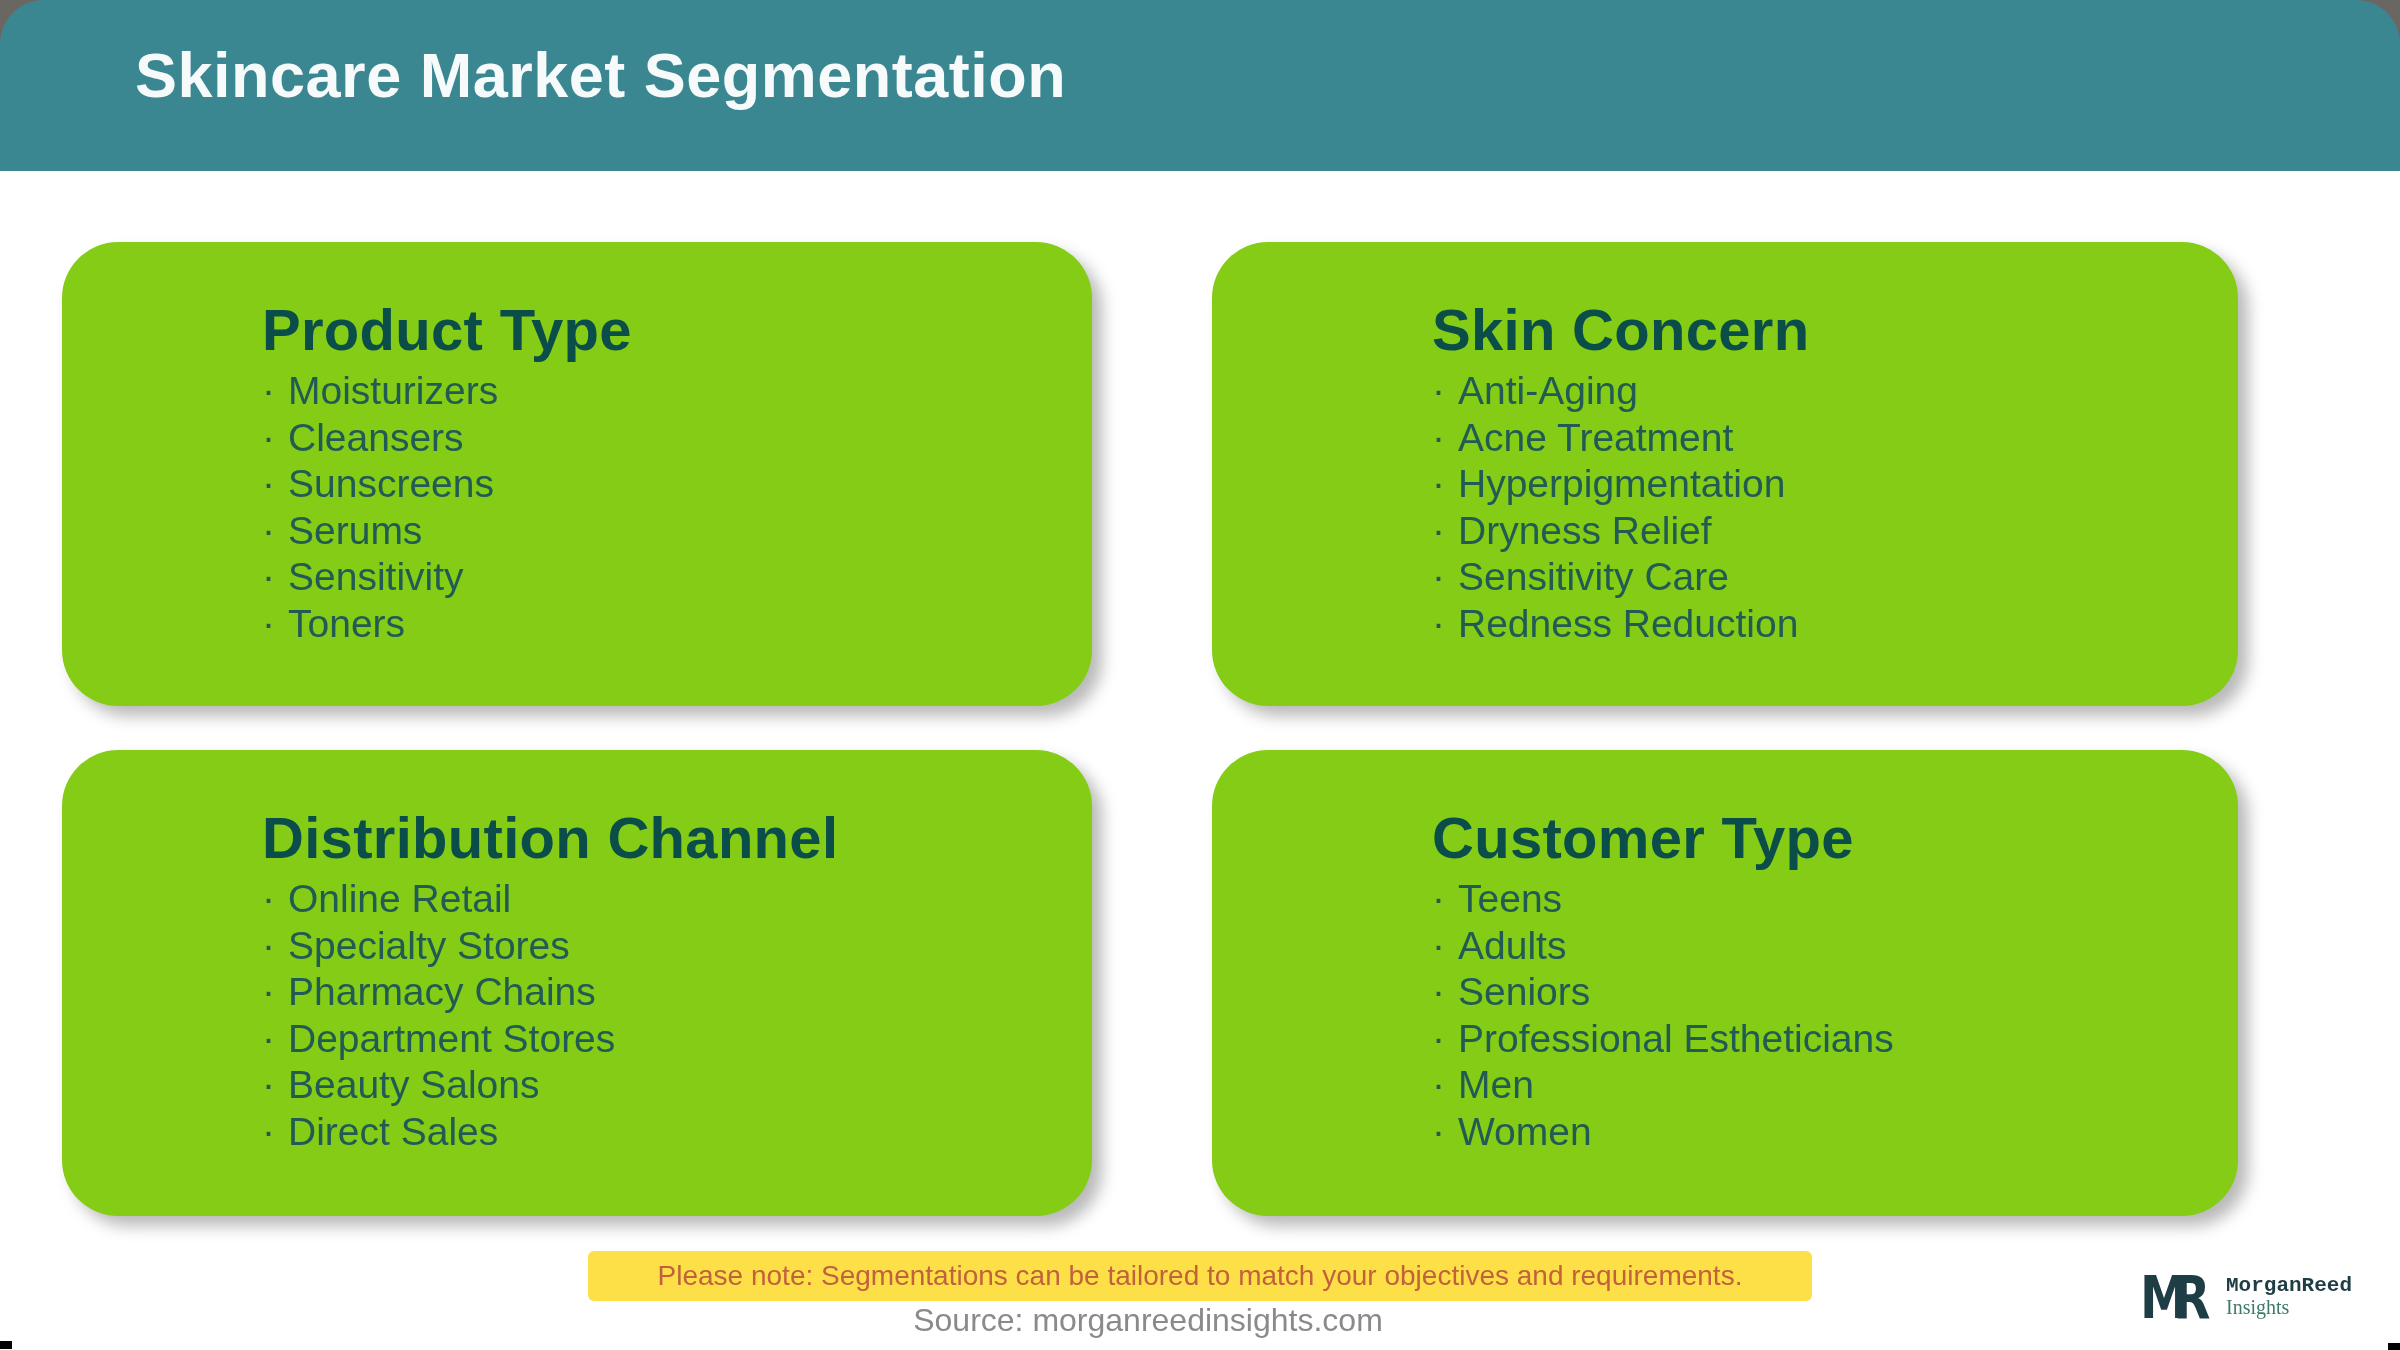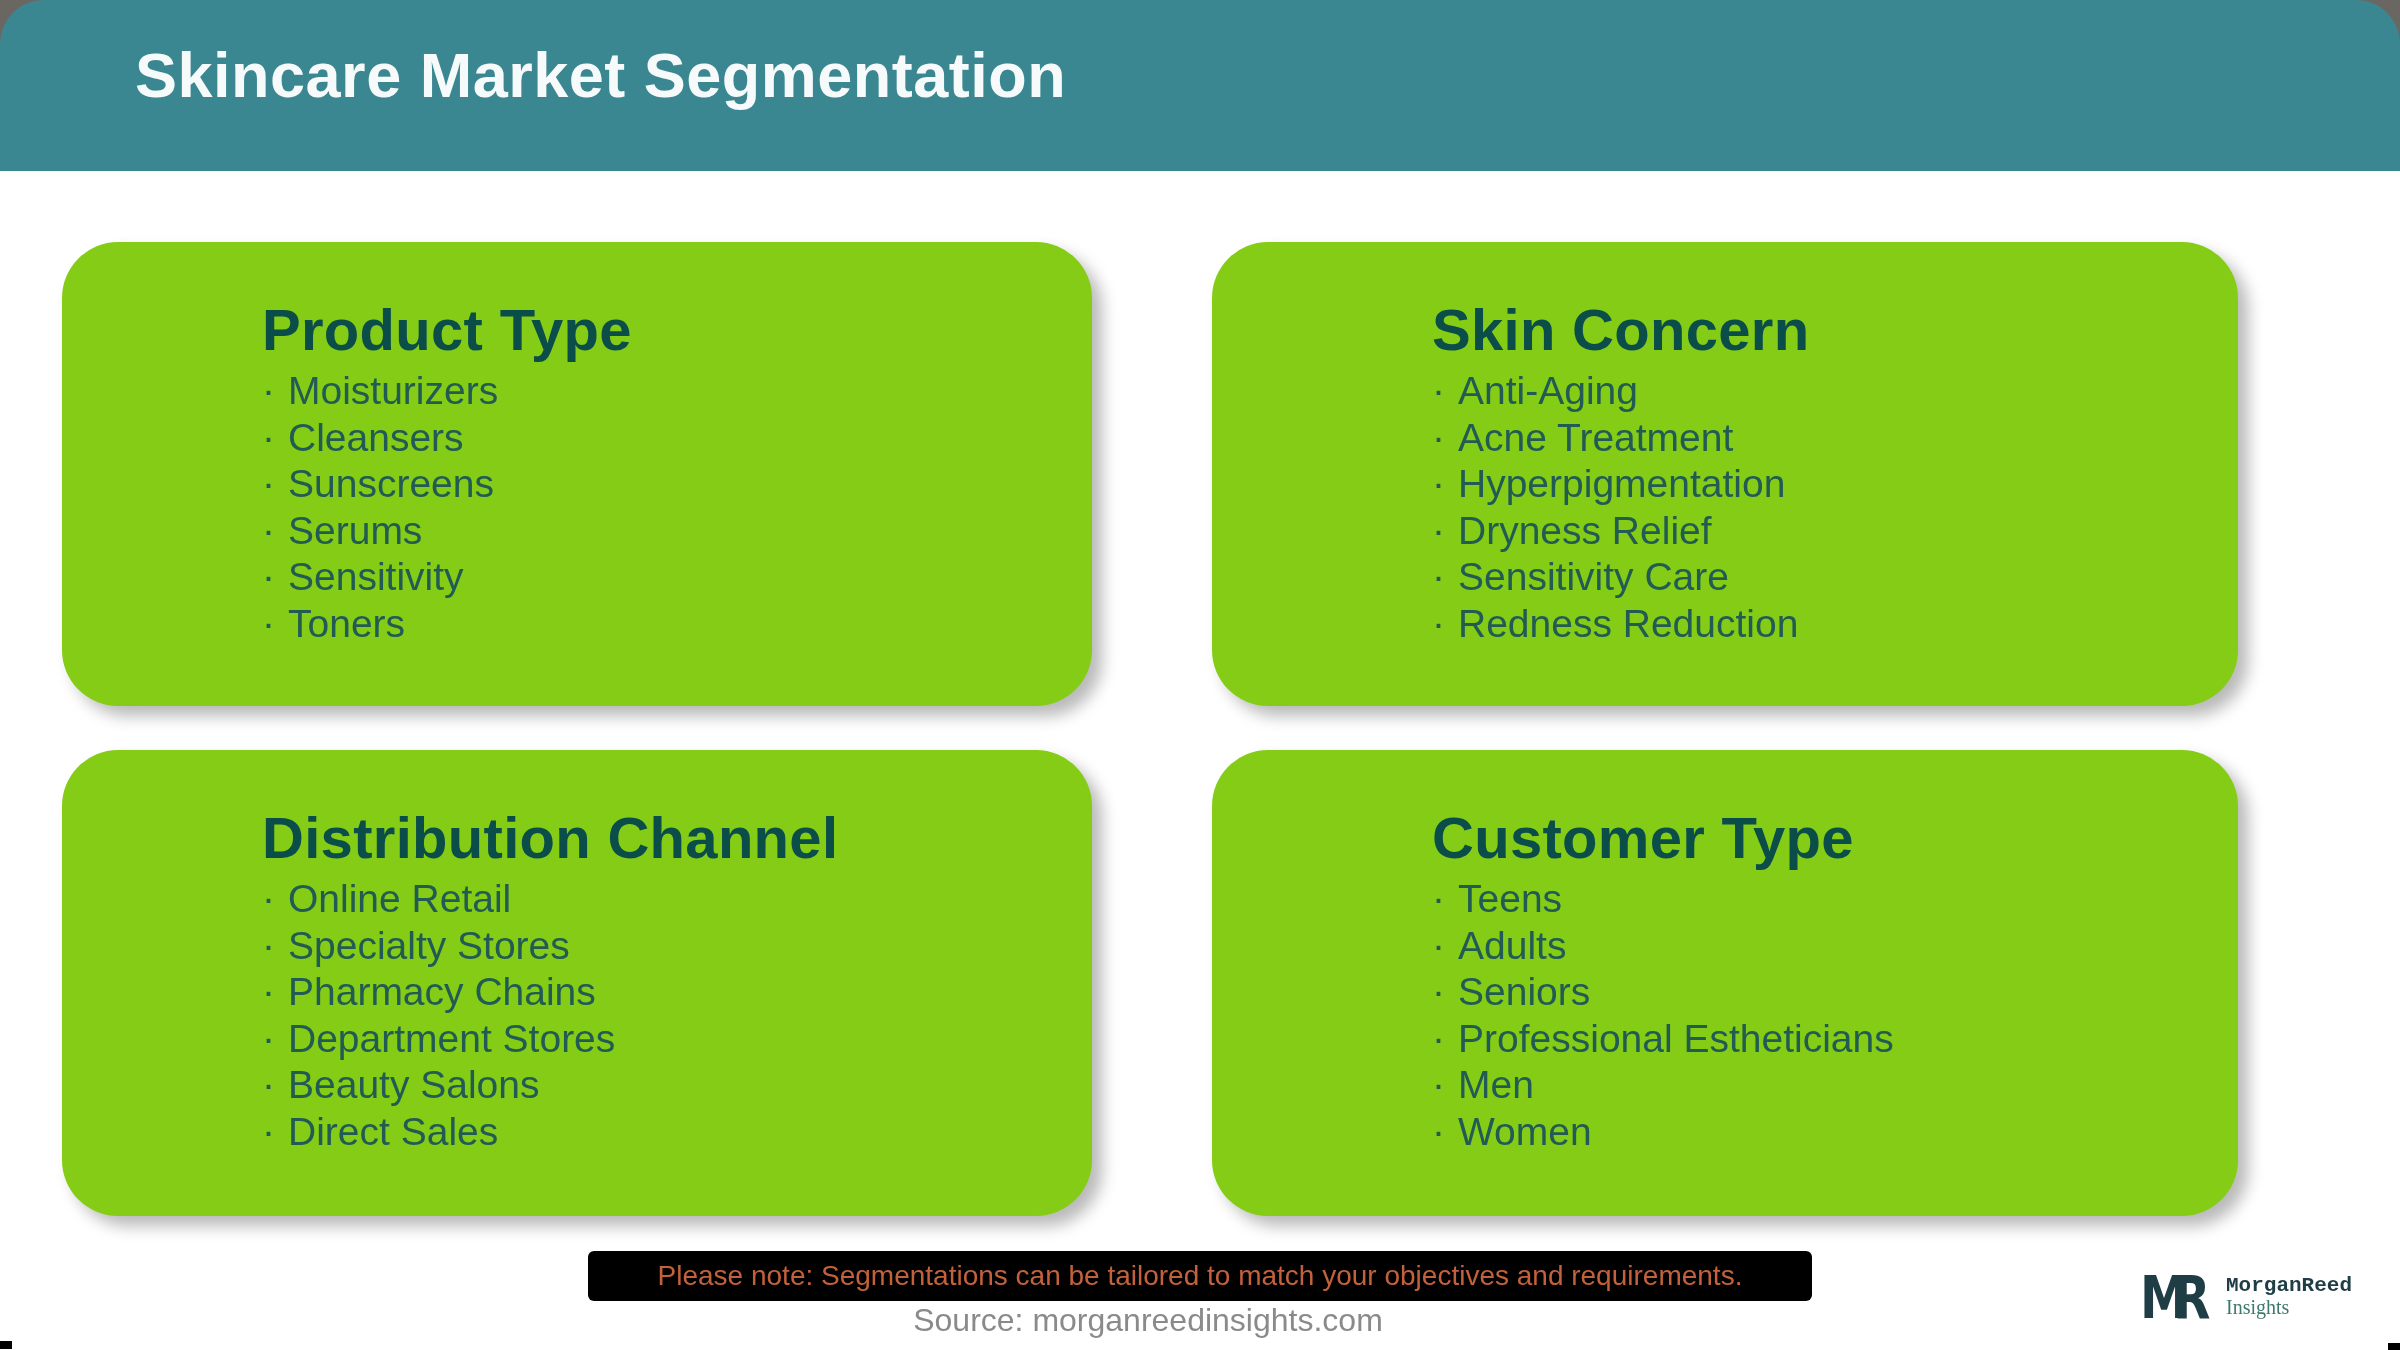--- a/index.html
+++ b/index.html
@@ -37,21 +37,21 @@
     color:#0B4E49;letter-spacing:0.3px;
   }
   .item{
     display:flex;align-items:baseline;
     font-size:39px;line-height:46.5px;color:#215B54;
   }
   .item .dot{flex:0 0 26px;}
   
   .note-bar{
     position:absolute;left:588px;top:1251px;width:1224px;height:50px;
-    background:#000000;border-radius:6px;
+    background:#fde047;border-radius:6px;
     display:flex;align-items:center;justify-content:center;
     font-size:28px;color:#C2613B;
   }
   .source-line{
     position:absolute;left:0;top:1302px;width:2296px;text-align:center;
     font-size:32px;color:#8A8A8A;
   }
   
   .logo{
     position:absolute;left:2142px;top:1272px;height:48px;

